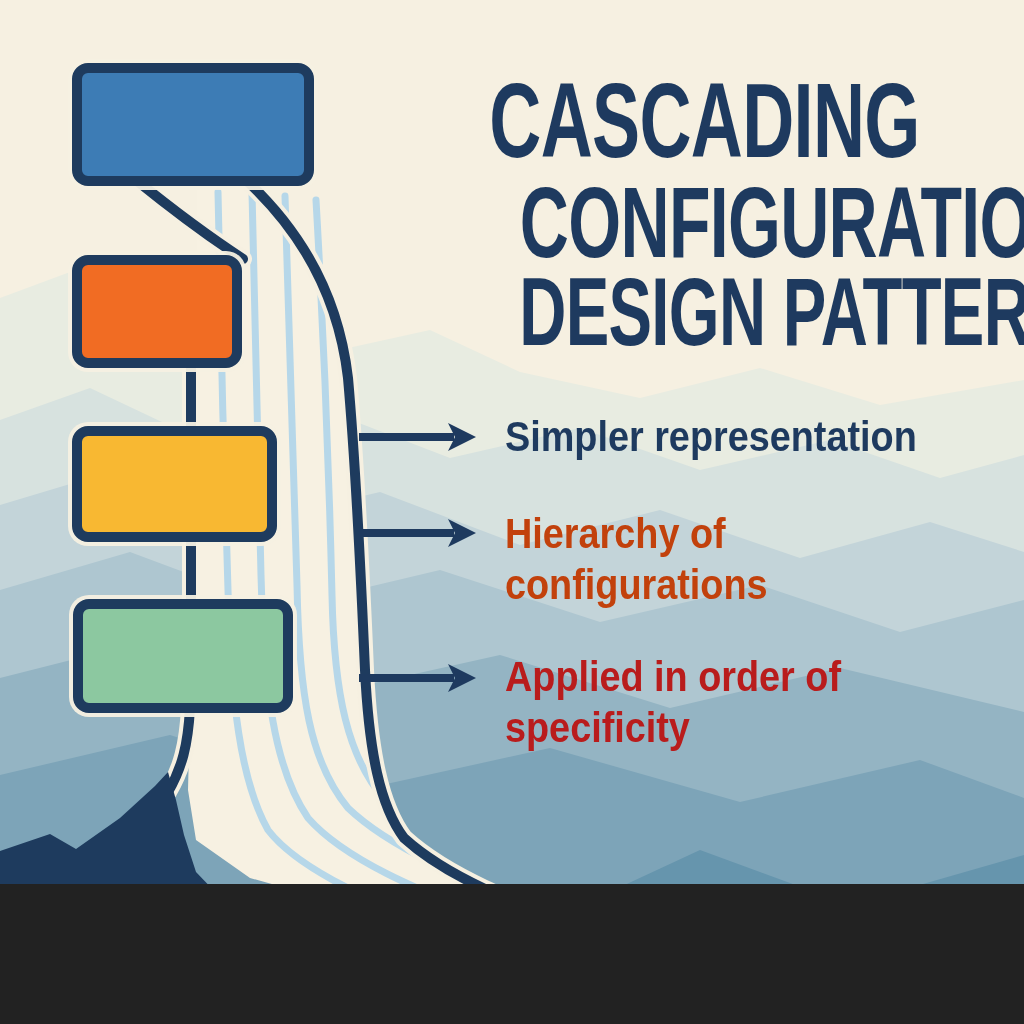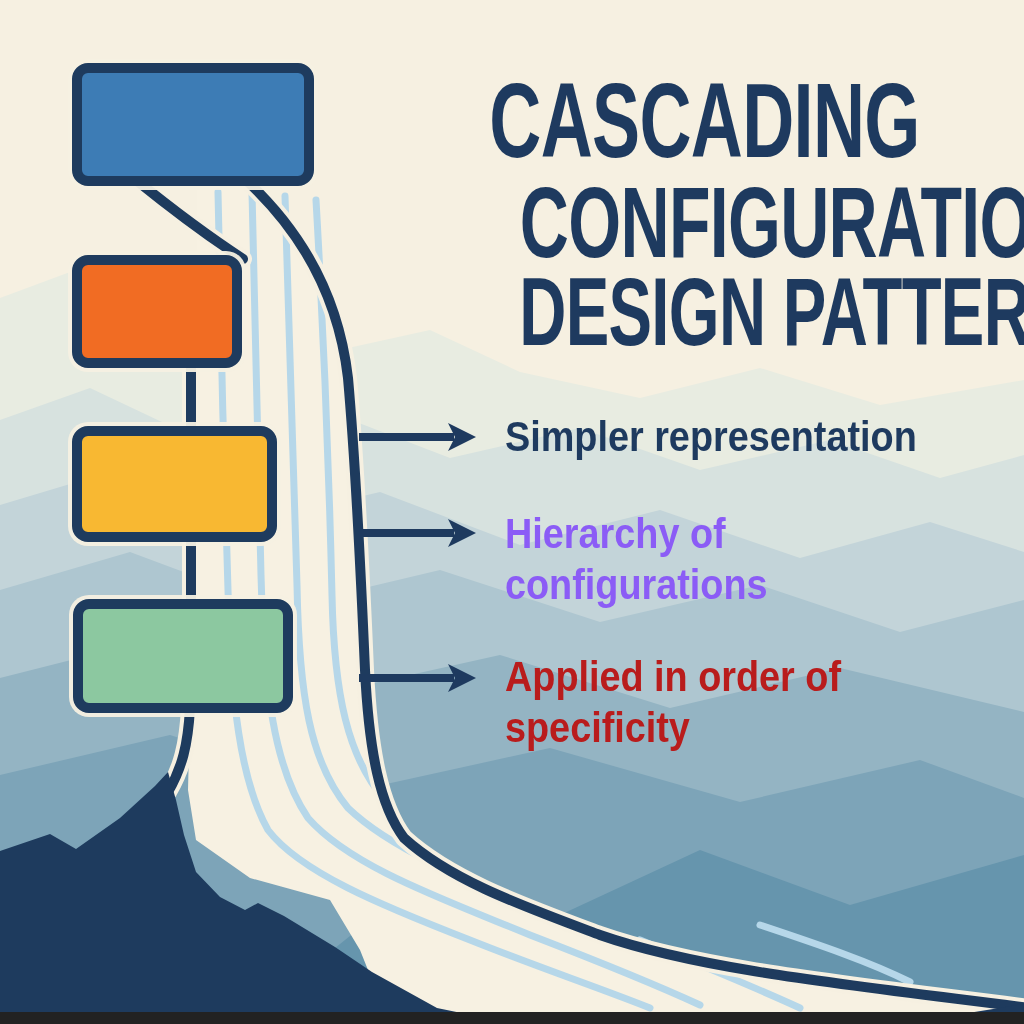--- a/index.html
+++ b/index.html
@@ -1,17 +1,17 @@
 <!DOCTYPE html>
 <html><head>
 <meta charset="utf-8">
 <style>
   html,body{margin:0;padding:0;background:#222;}
   .canvas{
-    position:relative;width:1024px;height:1012px;overflow:hidden;
+    position:relative;width:1024px;height:884px;overflow:hidden;
     background:#f6f0e1;font-family:"Liberation Sans","DejaVu Sans",sans-serif;
     margin:0 auto;
   }
   .scene{position:absolute;left:0;top:0;width:1024px;height:1024px;}
 
   
   .config-box{
     position:absolute;box-sizing:border-box;
     border:10px solid #1e3b5e;border-radius:16px;
     box-shadow:0 0 0 4px rgba(246,240,225,.95);
@@ -117,21 +117,21 @@
   <svg class="bullet-arrow ba1" viewBox="0 0 124 34">
     <line x1="3" y1="17" x2="98" y2="17" stroke="#1e3a5f" stroke-width="8"></line>
     <path d="M92,3 L120,17 L92,31 L99,17 Z" fill="#1e3a5f"></path>
   </svg>
   <div class="bullet-text bt1" style="color: rgb(30, 58, 95);"><span>Simpler representation</span></div>
 
   <svg class="bullet-arrow ba2" viewBox="0 0 124 34">
     <line x1="3" y1="17" x2="98" y2="17" stroke="#1e3a5f" stroke-width="8"></line>
     <path d="M92,3 L120,17 L92,31 L99,17 Z" fill="#1e3a5f"></path>
   </svg>
-  <div class="bullet-text bt2" style="color: #8b5cf6;"><span>Hierarchy of configurations</span></div>
+  <div class="bullet-text bt2" style="color: #c2410c;"><span>Hierarchy of configurations</span></div>
 
   <svg class="bullet-arrow ba3" viewBox="0 0 124 34">
     <line x1="3" y1="17" x2="98" y2="17" stroke="#1e3a5f" stroke-width="8"></line>
     <path d="M92,3 L120,17 L92,31 L99,17 Z" fill="#1e3a5f"></path>
   </svg>
   <div class="bullet-text bt3" style="color: #b91c1c;"><span>Applied in order of specificity</span></div>
 
 </div>
 
 </body></html>

